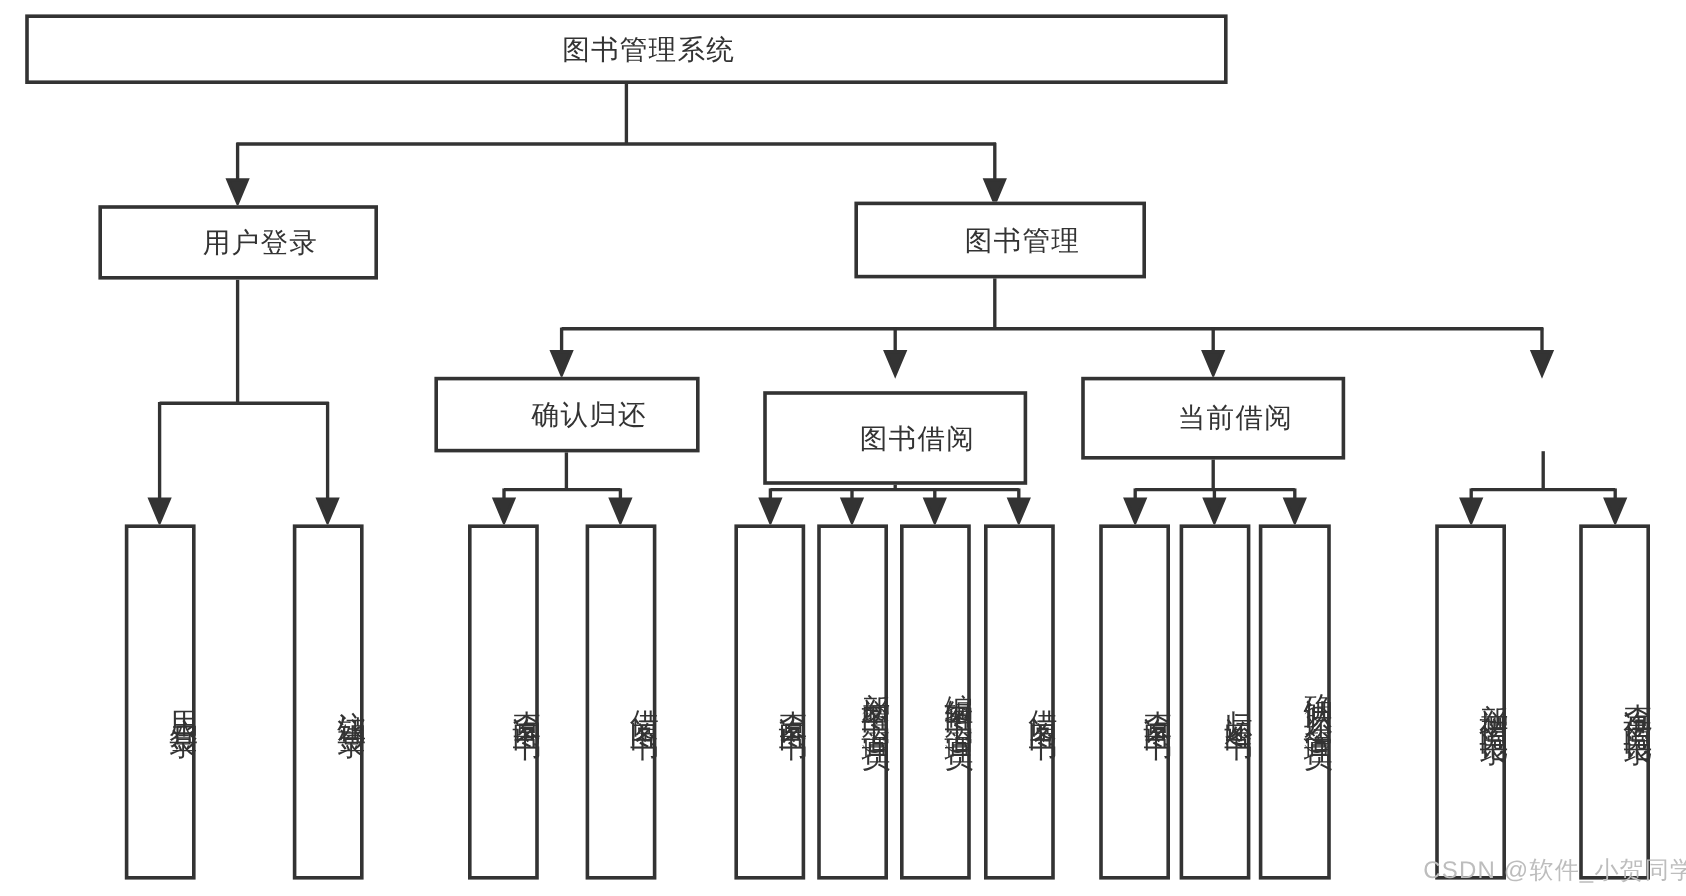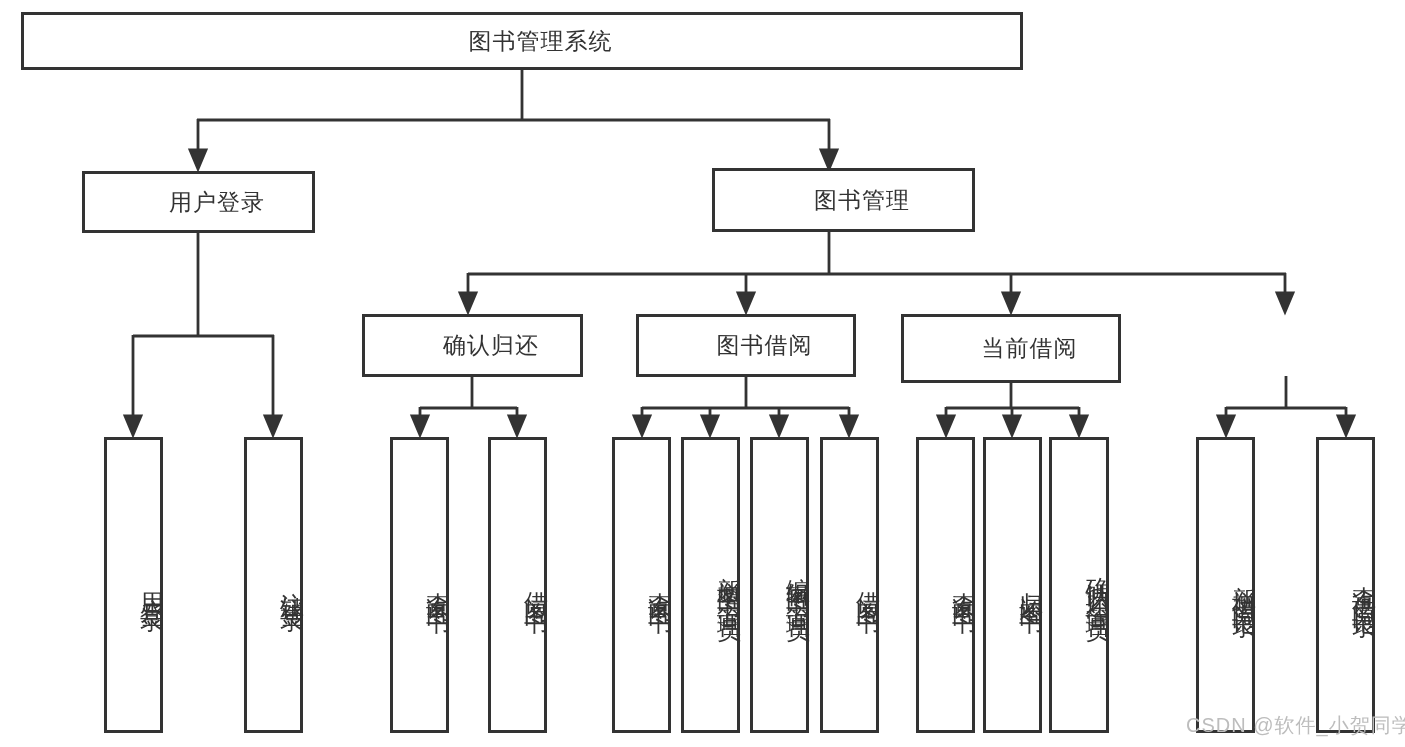--- a/index.html
+++ b/index.html
@@ -131,28 +131,28 @@
     </g>
   </svg>
 
   <div class="node node-h" style="left:21px;top:12px;width:1002px;height:58px">
     <span>图书管理系统</span>
   </div>
 
   <div class="node node-h" style="left:82px;top:171px;width:233px;height:62px">
     <span>用户登录</span>
   </div>
-  <div class="node node-h" style="left:712px;top:168px;width:263px;height:64px">
+  <div class="node node-h" style="left:712px;top:168px;width:243px;height:64px">
     <span>图书管理</span>
   </div>
 
   <div class="node node-h" style="left:362px;top:314px;width:221px;height:63px">
     <span>确认归还</span>
   </div>
-  <div class="node node-h" style="left:636px;top:314px;width:220px;height:63px">
+  <div class="node node-h" style="left:636px;top:326px;width:220px;height:78px">
     <span>图书借阅</span>
   </div>
   <div class="node node-h" style="left:901px;top:314px;width:220px;height:69px">
     <span>当前借阅</span>
   </div>
 
   <div class="node node-v" style="left:104px;top:437px;width:59px;height:296px">
     <span class="v-label">用户登录</span>
   </div>
   <div class="node node-v" style="left:244px;top:437px;width:59px;height:296px">

